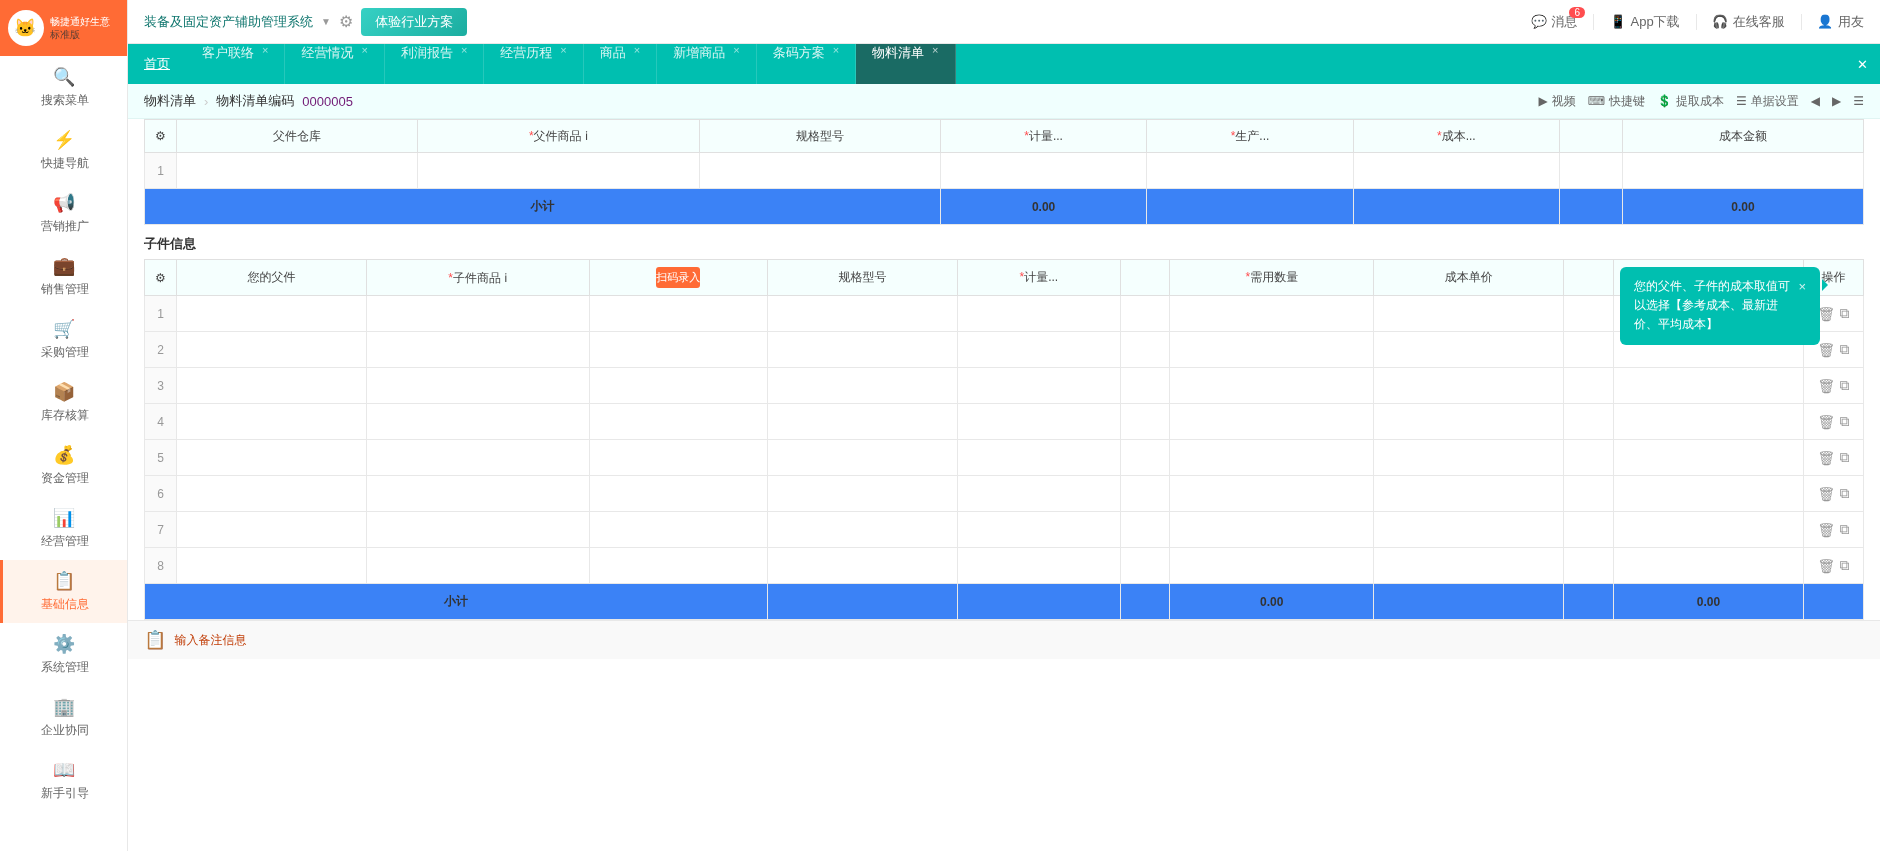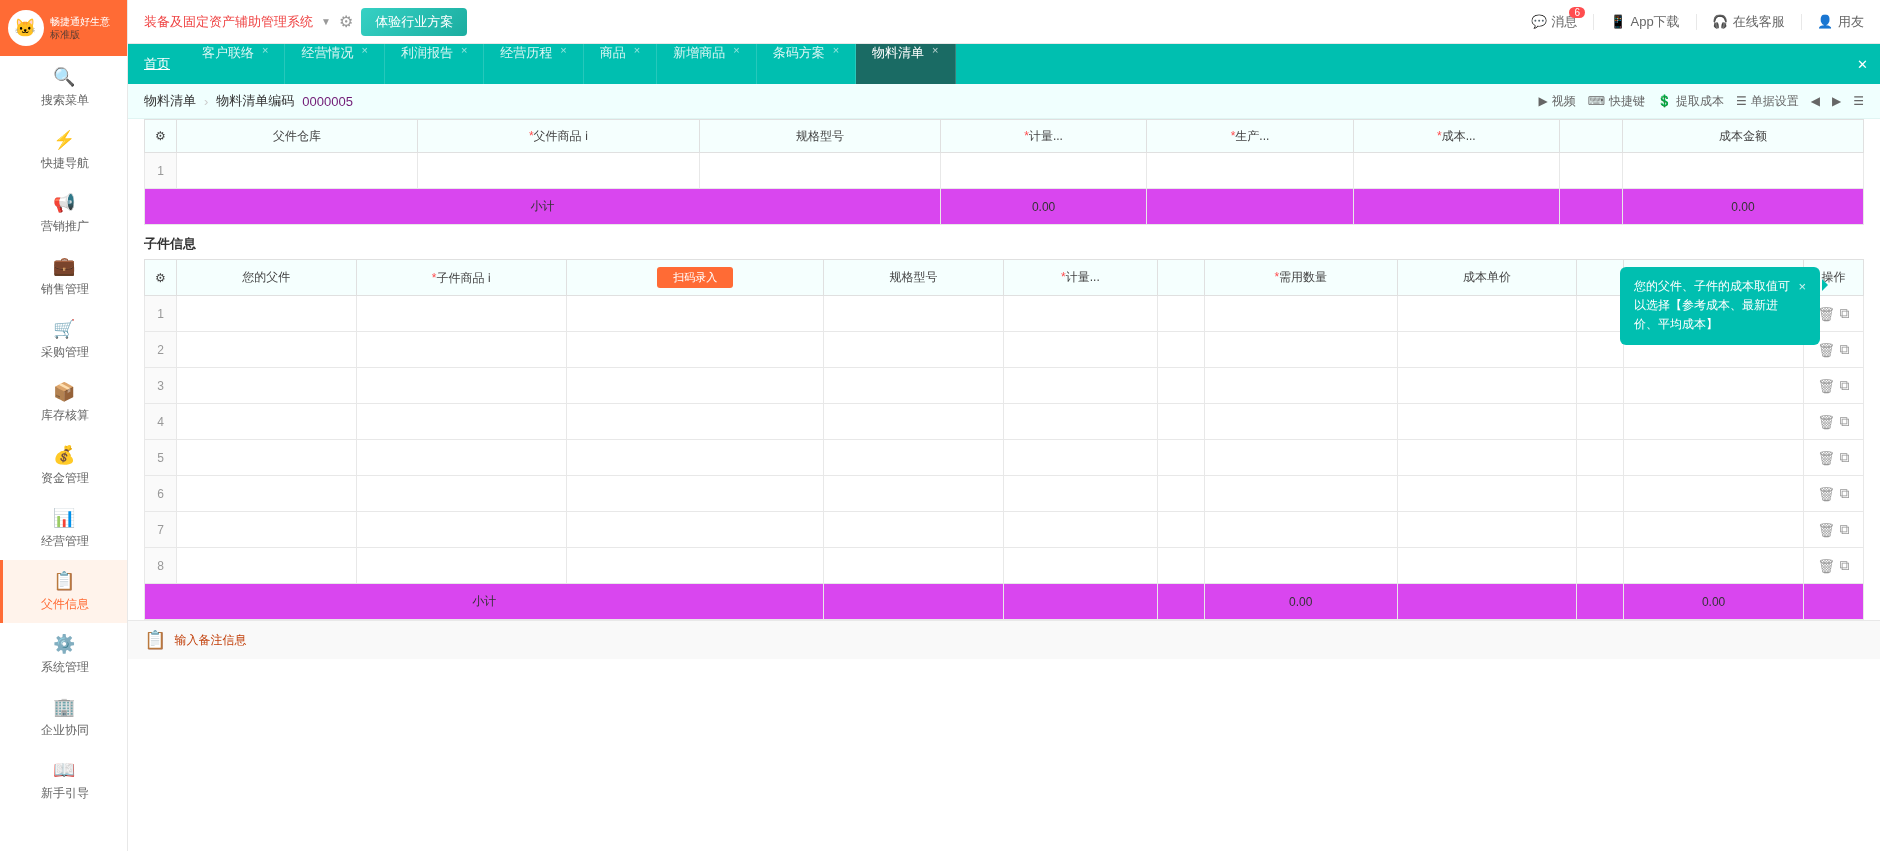--- a/index.html
+++ b/index.html
@@ -15,21 +15,21 @@
     .sidebar-item { display: flex; flex-direction: column; align-items: center; padding: 10px 4px; cursor: pointer; color: #666; font-size: 12px; gap: 4px; border-left: 3px solid transparent; }
     .sidebar-item.active { background: #fff3eb; color: #ff6b35; border-left-color: #ff6b35; }
     .sidebar-item .icon { font-size: 18px; }
 
     
     .main { flex: 1; display: flex; flex-direction: column; overflow: hidden; }
 
     
     .top-header { background: #fff; border-bottom: 1px solid #e8e8e8; padding: 0 16px; display: flex; align-items: center; justify-content: space-between; height: 44px; flex-shrink: 0; }
     .top-header-left { display: flex; align-items: center; gap: 8px; }
-    .system-title { font-size: 13px; color: #ef4444; }
+    .system-title { font-size: 13px; color: #0f766e; }
     .dropdown-arrow { color: #999; font-size: 10px; }
     .settings-icon { color: #999; cursor: pointer; font-size: 16px; }
     .trial-btn { background: linear-gradient(135deg, #36d1c4, #1bada0); color: #fff; border: none; border-radius: 4px; padding: 5px 14px; cursor: pointer; font-size: 13px; }
     .top-header-right { display: flex; align-items: center; gap: 16px; color: #666; font-size: 13px; }
     .badge-item { position: relative; cursor: pointer; display: flex; align-items: center; gap: 4px; }
     .badge { position: absolute; top: -6px; right: -8px; background: #ff4d4f; color: #fff; border-radius: 8px; font-size: 10px; padding: 0 4px; min-width: 16px; text-align: center; }
     .divider-v { width: 1px; height: 16px; background: #e8e8e8; }
 
     
     .nav-tabs { background: #00bfb0; display: flex; align-items: center; height: 40px; flex-shrink: 0; overflow: hidden; }
@@ -51,24 +51,24 @@
     .toolbar-btn { display: flex; align-items: center; gap: 4px; cursor: pointer; color: #666; }
 
     
     .section-title { font-size: 13px; font-weight: bold; color: #333; padding: 10px 16px 6px; }
 
     
     .data-table { width: 100%; border-collapse: collapse; font-size: 12px; }
     .data-table th { background: #f5fffe; border: 1px solid #e0e0e0; padding: 7px 8px; text-align: center; color: #444; font-weight: normal; white-space: nowrap; }
     .data-table td { border: 1px solid #e8e8e8; padding: 6px 8px; text-align: center; color: #333; height: 36px; }
     .data-table td.row-num { color: #999; background: #fafafa; width: 32px; }
-    .data-table tr.subtotal td { background: #d946ef; font-weight: normal; }
+    .data-table tr.subtotal td { background: #3b82f6; font-weight: bold; }
     .data-table .required { color: #ff4d4f; }
     .data-table .col-action { width: 60px; }
-    .scan-btn { background: #ff6b35; color: #fff; border: none; border-radius: 3px; padding: 3px 16px; font-size: 11px; cursor: pointer; }
+    .scan-btn { background: #ff6b35; color: #fff; border: none; border-radius: 3px; padding: 3px 0; font-size: 11px; cursor: pointer; }
 
     .th-settings { width: 32px; cursor: pointer; }
 
     .action-icons { display: flex; align-items: center; justify-content: center; gap: 4px; }
     .action-icon { color: #999; cursor: pointer; font-size: 14px; }
 
     
     .tooltip-popup { position: absolute; right: 60px; top: 148px; background: #00bfb0; color: #fff; border-radius: 6px; padding: 10px 14px; font-size: 12px; line-height: 1.6; z-index: 100; width: 200px; }
     .tooltip-popup::before { content: ''; position: absolute; top: 12px; right: -8px; border: 6px solid transparent; border-right: none; border-left-color: #00bfb0; }
     .tooltip-close { float: right; cursor: pointer; font-size: 13px; opacity: 0.8; }
@@ -116,21 +116,21 @@
     <div class="sidebar-item">
       <span class="icon">💰</span>
       <span>资金管理</span>
     </div>
     <div class="sidebar-item">
       <span class="icon">📊</span>
       <span>经营管理</span>
     </div>
     <div class="sidebar-item active">
       <span class="icon">📋</span>
-      <span>父件信息</span>
+      <span>基础信息</span>
     </div>
     <div class="sidebar-item">
       <span class="icon">⚙️</span>
       <span>系统管理</span>
     </div>
     <div class="sidebar-item">
       <span class="icon">🏢</span>
       <span>企业协同</span>
     </div>
     <div class="sidebar-item">

